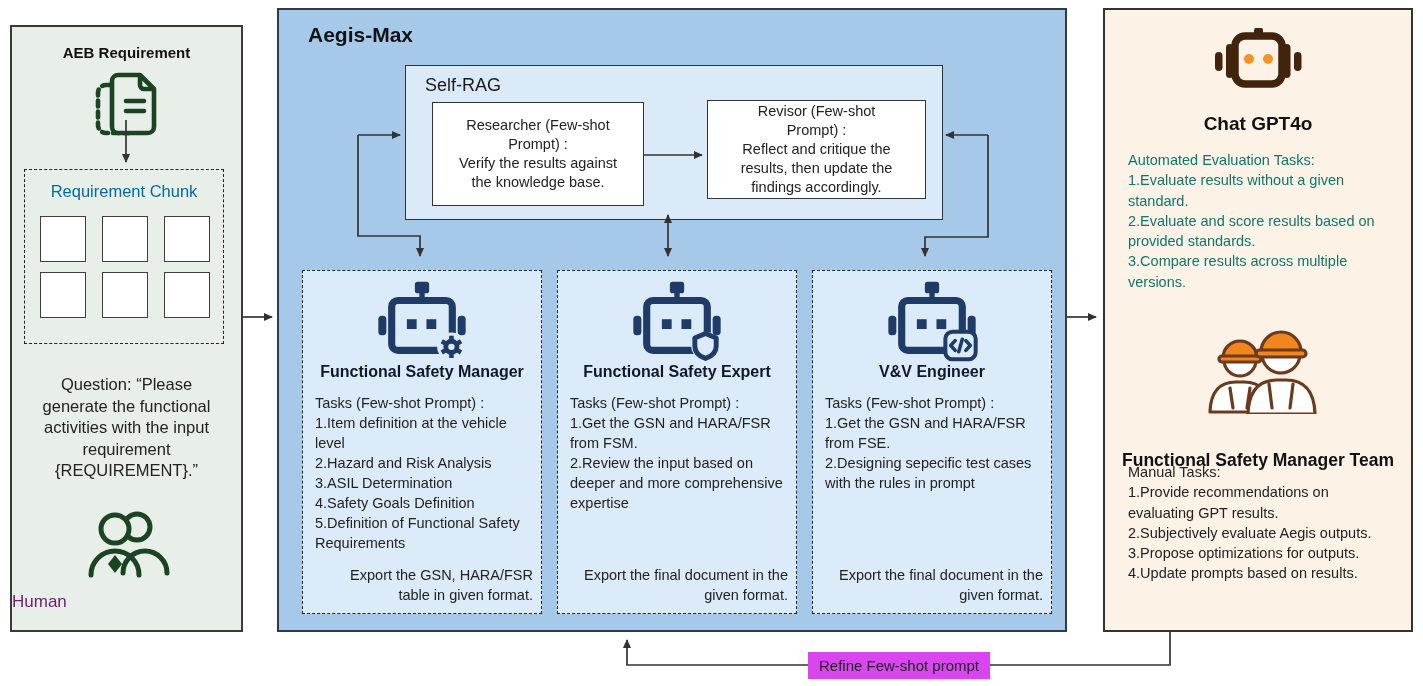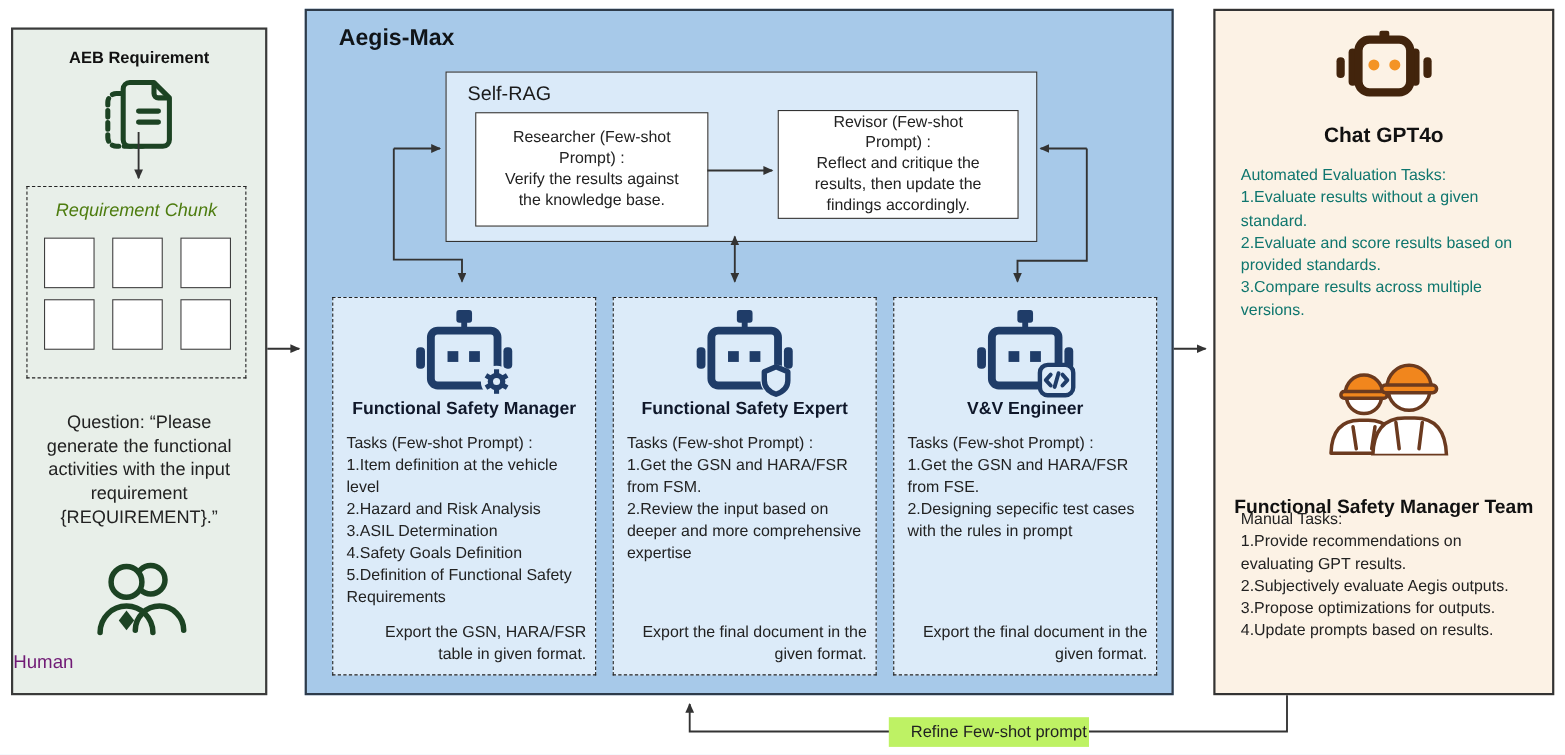--- a/index.html
+++ b/index.html
@@ -4,21 +4,21 @@
 <style>
   html,body{margin:0;padding:0;background:#fff;}
   #canvas{position:relative;width:1423px;height:686px;background:#fff;overflow:hidden;
           font-family:"Liberation Sans","DejaVu Sans",sans-serif;color:#1f1f1f;}
   .panel{position:absolute;box-sizing:border-box;}
   
   #left-panel{left:10px;top:25px;width:233px;height:607px;background:#e8efe9;border:2px solid #3a3a3a;}
   .lp-title{position:absolute;left:0;right:0;top:17px;text-align:center;font-size:15px;font-weight:bold;color:#111;}
   #doc-icon{position:absolute;left:50%;top:42px;transform:translateX(-50%);}
   #chunk-box{position:absolute;left:12px;top:142px;width:200px;height:175px;border:1.6px dashed #222;box-sizing:border-box;}
-  .chunk-title{position:absolute;left:0;right:0;top:12px;text-align:center;font-size:16.5px;color:#4d7c0f;font-style:italic;}
+  .chunk-title{position:absolute;left:0;right:0;top:12px;text-align:center;font-size:16.5px;color:#0369a1;}
   .chunk-grid{position:absolute;left:15px;top:46px;width:172px;display:grid;grid-template-columns:repeat(3,46px);grid-auto-rows:46px;gap:10px 16px;}
   .chunk-square{background:#fff;border:1.6px solid #3f3f3f;box-sizing:border-box;}
   .lp-question{position:absolute;left:8px;right:8px;top:347px;text-align:center;font-size:16.5px;line-height:21.5px;white-space:pre-line;color:#222;}
   #human-icon{position:absolute;left:50%;top:478px;transform:translateX(-50%);}
   .human-label{position:absolute;left:0;right:0;top:565px;text-align:left;font-size:17px;color:#701a75;}
   
   #middle-panel{left:277px;top:8px;width:790px;height:624px;background:#a7c9e9;border:2px solid #2e3b4a;}
   .mp-title{position:absolute;left:29px;top:13px;font-size:21px;font-weight:bold;color:#101418;}
   #selfrag-box{position:absolute;left:126px;top:55px;width:538px;height:155px;background:#daeaf9;border:1.6px solid #333;box-sizing:border-box;}
   .selfrag-title{position:absolute;left:19px;top:9px;font-size:18px;color:#1a1a1a;}
@@ -35,21 +35,21 @@
   
   #right-panel{left:1103px;top:8px;width:310px;height:624px;background:#fcf2e5;border:2px solid #333;}
   #gpt-icon{position:absolute;left:50%;top:16px;transform:translateX(-50%);}
   .rp-title1{position:absolute;left:0;right:0;top:103px;text-align:center;font-size:19px;font-weight:bold;color:#111;}
   .rp-gpt-tasks{position:absolute;left:23px;right:18px;top:140px;font-size:14.5px;line-height:1.4;white-space:pre-line;color:#0f766e;}
   #workers-icon{position:absolute;left:50%;top:308px;transform:translateX(-50%);}
   .rp-title2{position:absolute;left:0;right:0;top:412px;text-align:center;font-size:17.5px;font-weight:bold;color:#111;margin-top:28px;}
   .rp-team-tasks{position:absolute;left:23px;right:16px;top:452px;font-size:14.5px;line-height:1.4;white-space:pre-line;color:#222;}
   
   #connectors{position:absolute;left:0;top:0;width:1423px;height:686px;z-index:3;pointer-events:none;}
-  #refine-label{position:absolute;left:808px;top:652px;width:178px;z-index:4;background:#bef264;text-align:right;
+  #refine-label{position:absolute;left:808px;top:652px;width:178px;z-index:4;background:#d946ef;text-align:center;
                 font-size:15px;padding:5px 2px;color:#222;}
 </style>
 </head>
 <body>
 
 <div id="canvas">
 
   <div class="panel" id="left-panel">
     <div class="lp-title">AEB Requirement</div>
 

